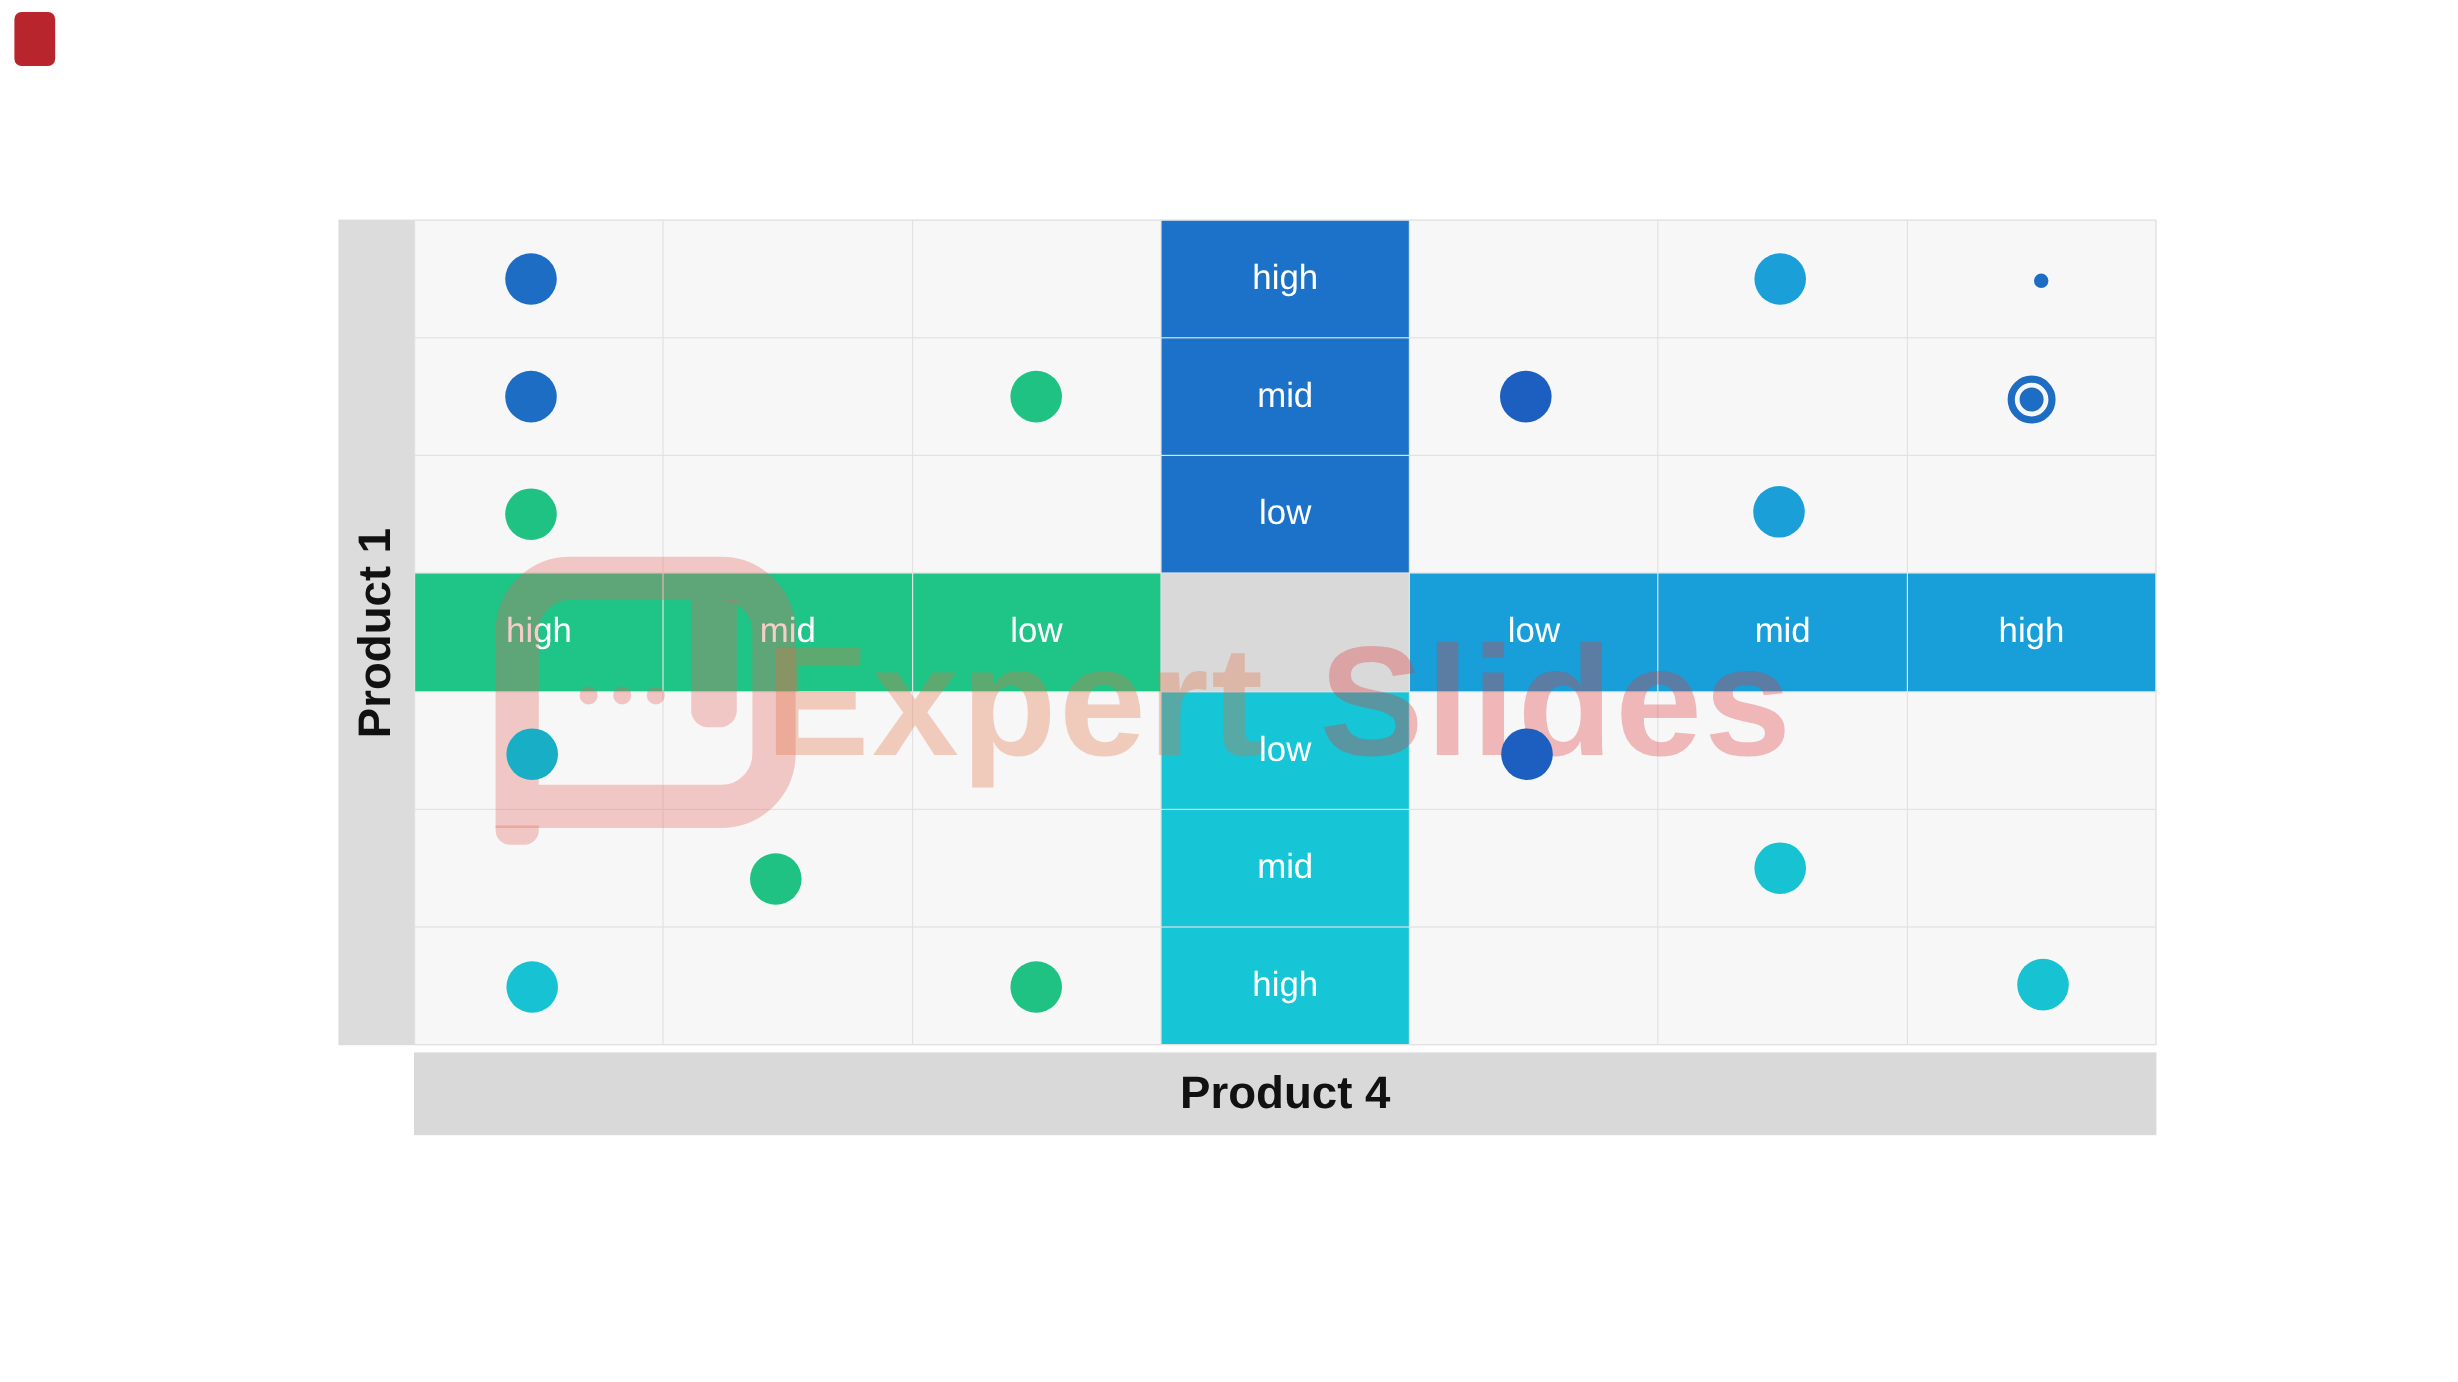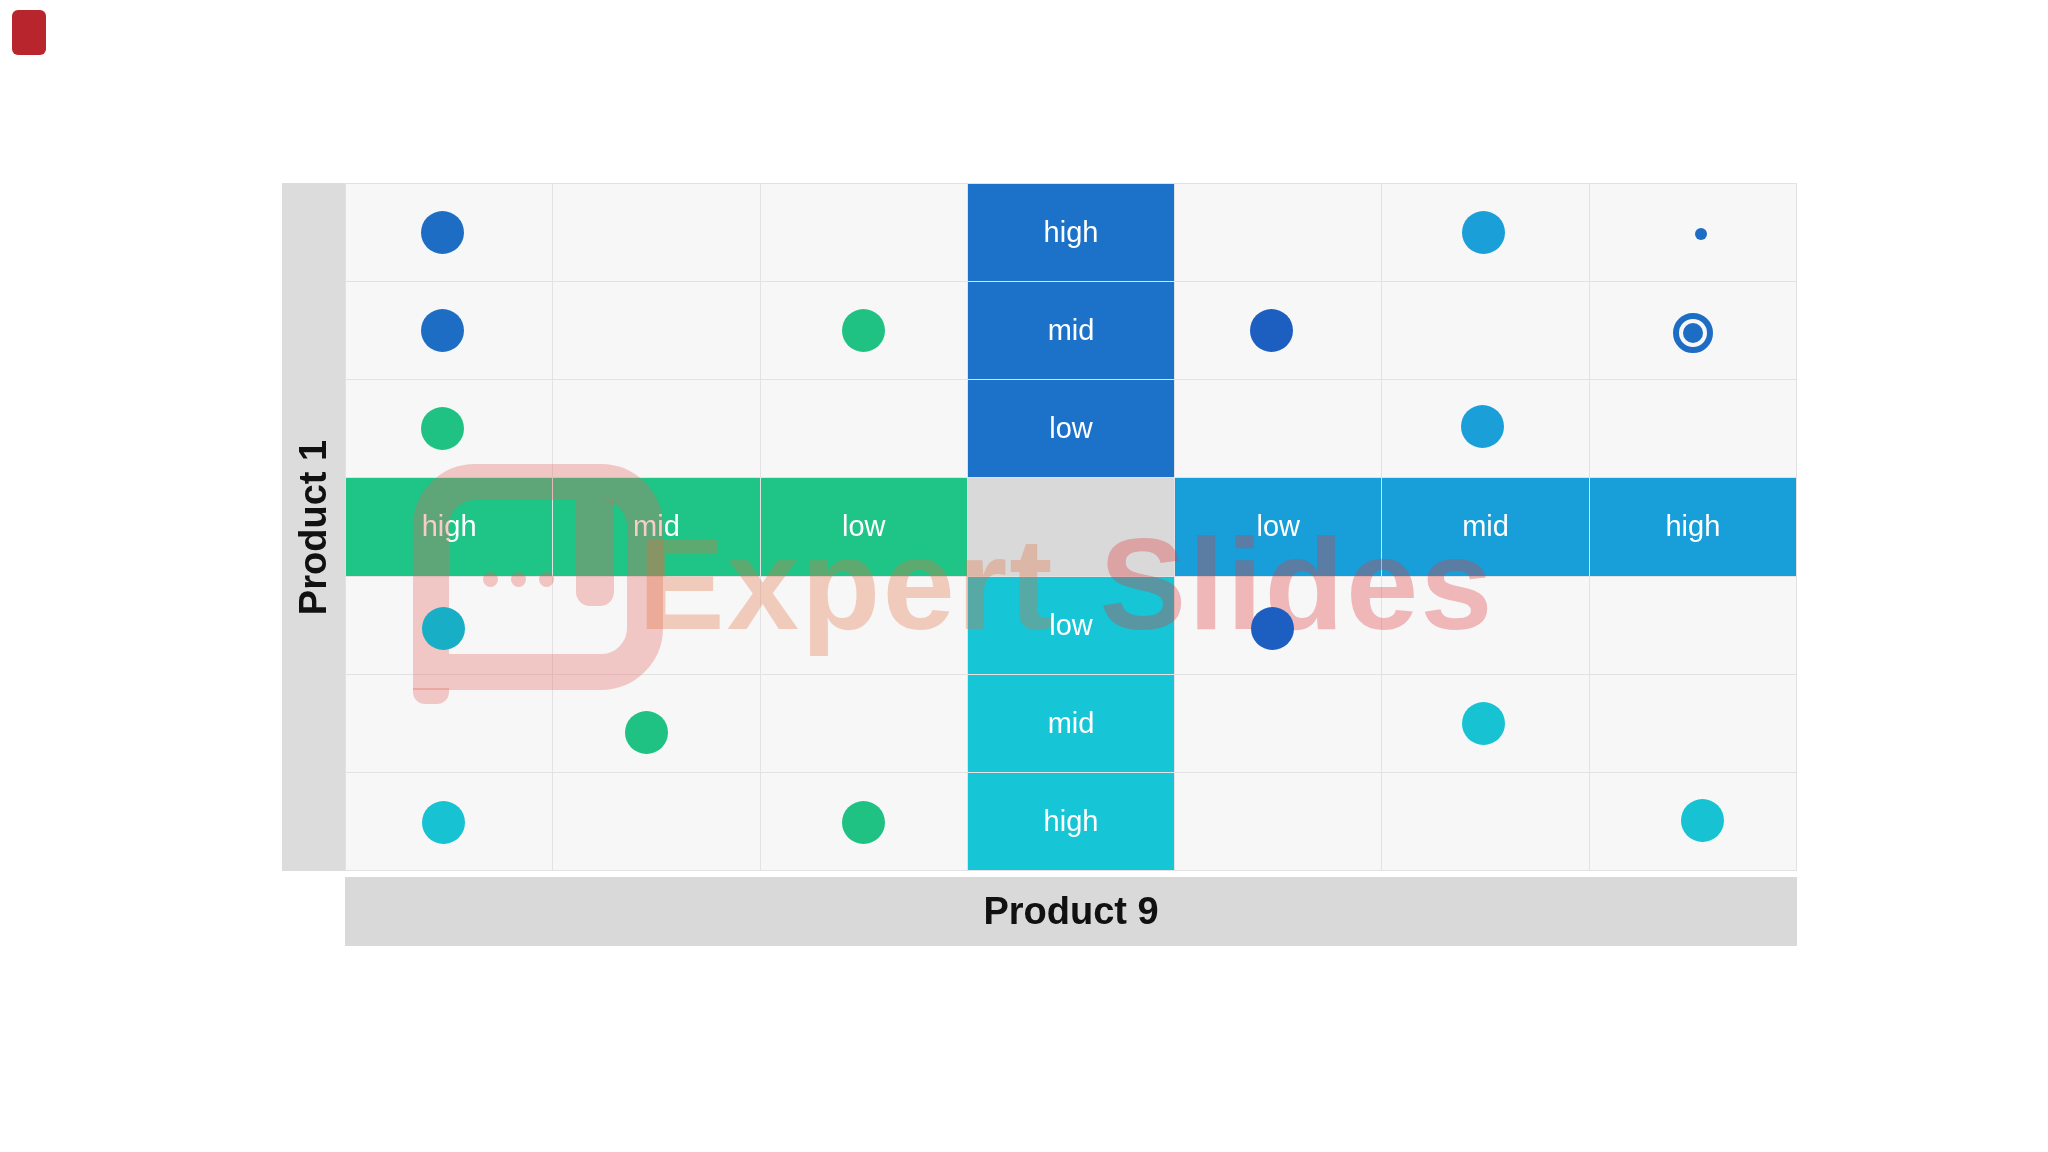--- a/index.html
+++ b/index.html
@@ -126,21 +126,21 @@
       <div class="cell" style="background: rgb(247, 247, 248);"></div>
       <div class="cell" style="background: rgb(22, 197, 214);">
         <span>high</span>
       </div>
       <div class="cell" style="background: rgb(247, 247, 248);"></div>
       <div class="cell" style="background: rgb(247, 247, 248);"></div>
       <div class="cell" style="background: rgb(247, 247, 248);"></div>
     </div>
 
   <div class="hband">
-    <span>Product 9</span>
+    <span>Product 4</span>
   </div>
 
   <div class="wm">
     <div class="wm-ring"></div>
     <div class="wm-bar"></div>
     <div class="wm-tail"></div>
     <div class="wm-dot d1"></div>
     <div class="wm-dot d2"></div>
     <div class="wm-dot d3"></div>
     <div class="wm-text">

